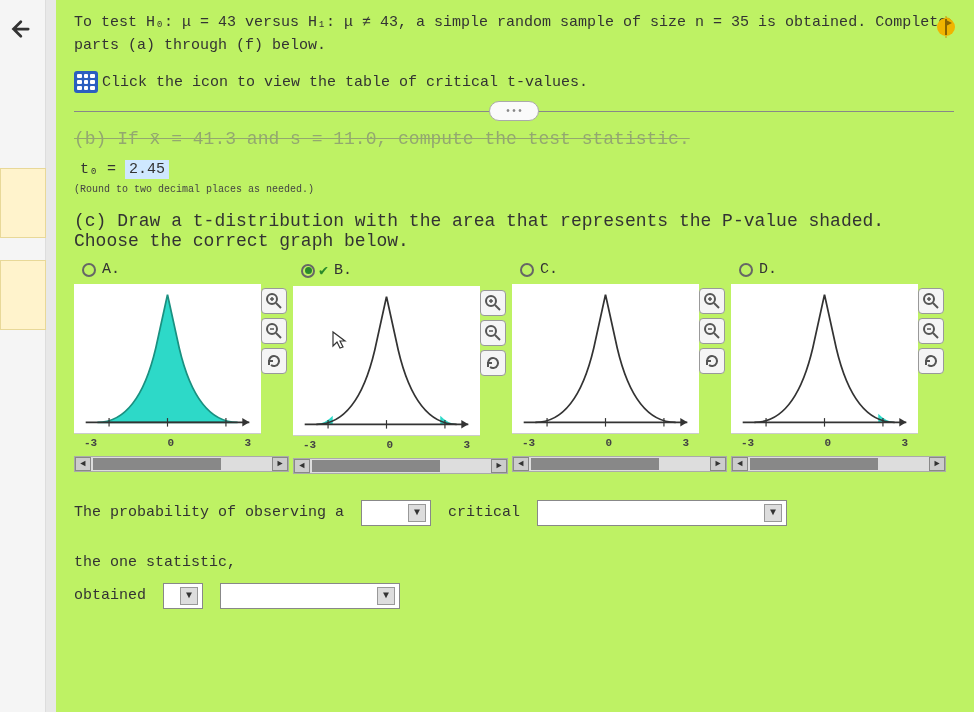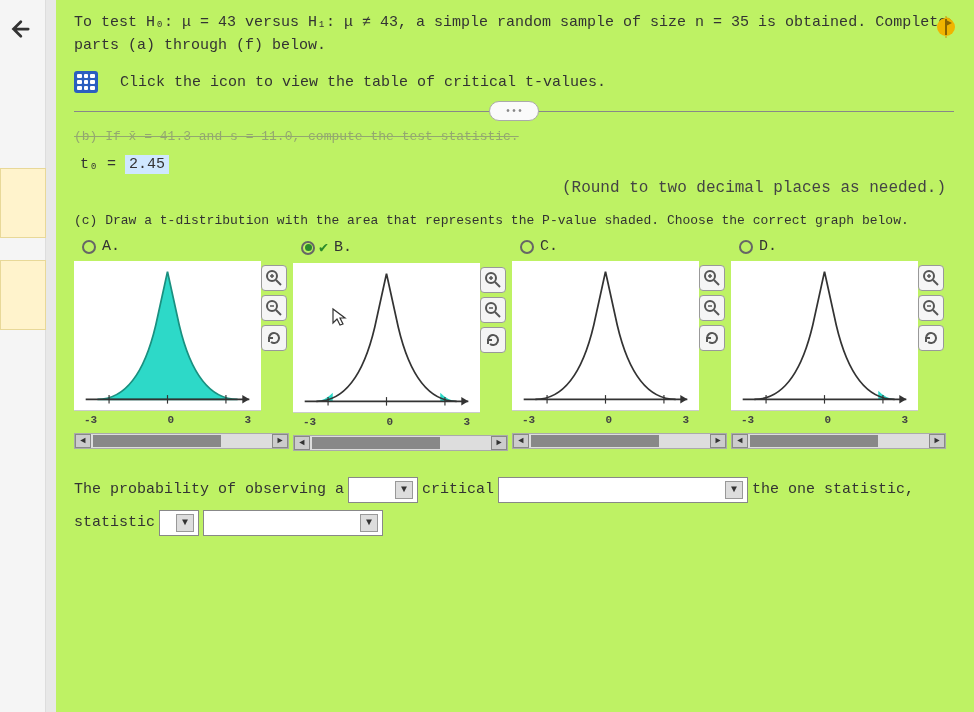--- a/index.html
+++ b/index.html
@@ -37,21 +37,21 @@
   .main {
     position: absolute;
     left: 56px; top: 0; right: 0; bottom: 0;
     background: #bef264;
     padding: 12px 20px 12px 18px;
     font-size: 15px;
     color: #333;
     font-family: Liberation Mono, monospace;
   }
   .question-text { line-height: 1.5; margin-bottom: 14px; }
-  .icon-link { display: flex; align-items: center; gap: 22px; margin-bottom: 18px; cursor: pointer; }
+  .icon-link { display: flex; align-items: center; gap: 4px; margin-bottom: 18px; cursor: pointer; }
   .table-icon {
     width: 24px; height: 22px;
     background: #2b5fc0;
     border-radius: 3px;
     display: grid;
     grid-template-columns: repeat(3,1fr);
     grid-template-rows: repeat(3,1fr);
     gap: 2px;
     padding: 3px;
   }
@@ -79,28 +79,28 @@
   }
   .scroll-area {
     border-top: 1px solid transparent;
     height: 525px;
     overflow-y: auto;
     padding-right: 8px;
   }
   .scroll-area::-webkit-scrollbar { width: 16px; }
   .scroll-area::-webkit-scrollbar-track { background: #ddd; }
   .scroll-area::-webkit-scrollbar-thumb { background: #aaa; border: 1px solid #888; }
-  .partial-row { color: #777; font-size: 13px; margin-bottom: 12px; }
+  .partial-row { color: #777; font-size: 18px; margin-bottom: 12px; }
   .t0-row { margin-bottom: 6px; margin-left: 6px; }
   .t0-val {
     background: #cfe8ff;
     padding: 1px 4px;
   }
-  .hint { color: #444; font-size: 16px; margin-bottom: 16px; text-align: right; }
-  .part-c { margin-bottom: 10px; font-size: 13px; }
+  .hint { color: #444; font-size: 10px; margin-bottom: 16px; }
+  .part-c { margin-bottom: 10px; font-size: 18px; }
   .options-row {
     display: flex;
     gap: 4px;
     margin-bottom: 22px;
   }
   .opt {
     flex: 1;
     position: relative;
   }
   .opt-header {
@@ -196,21 +196,21 @@
   .gs-thumb {
     position: absolute;
     top: 1px;
     height: 12px;
     background: #888;
   }
   .part-d { margin-bottom: 14px; font-size: 15px; }
   .fill-row {
     display: flex;
     align-items: center;
-    gap: 4px;
+    gap: 17px;
     flex-wrap: wrap;
     font-size: 15px;
     line-height: 2.2;
   }
   .dd {
     display: inline-flex;
     align-items: center;
     border: 1px solid #888;
     background: #fff;
     height: 26px;
@@ -529,21 +529,21 @@
       <span class="dd">
           <span class="arrow">▼</span>
         </span>
       <span>critical</span>
       <span class="dd med">
           <span class="arrow">▼</span>
         </span>
       <span>the one statistic,</span>
     </div>
     <div class="fill-row">
-      <span>statistic</span>
+      <span>obtained</span>
       <span class="dd small">
           <span class="arrow">▼</span>
         </span>
       <span class="dd range">
           <span class="arrow">▼</span>
         </span>
     </div>
 
   </div>
 </div>

